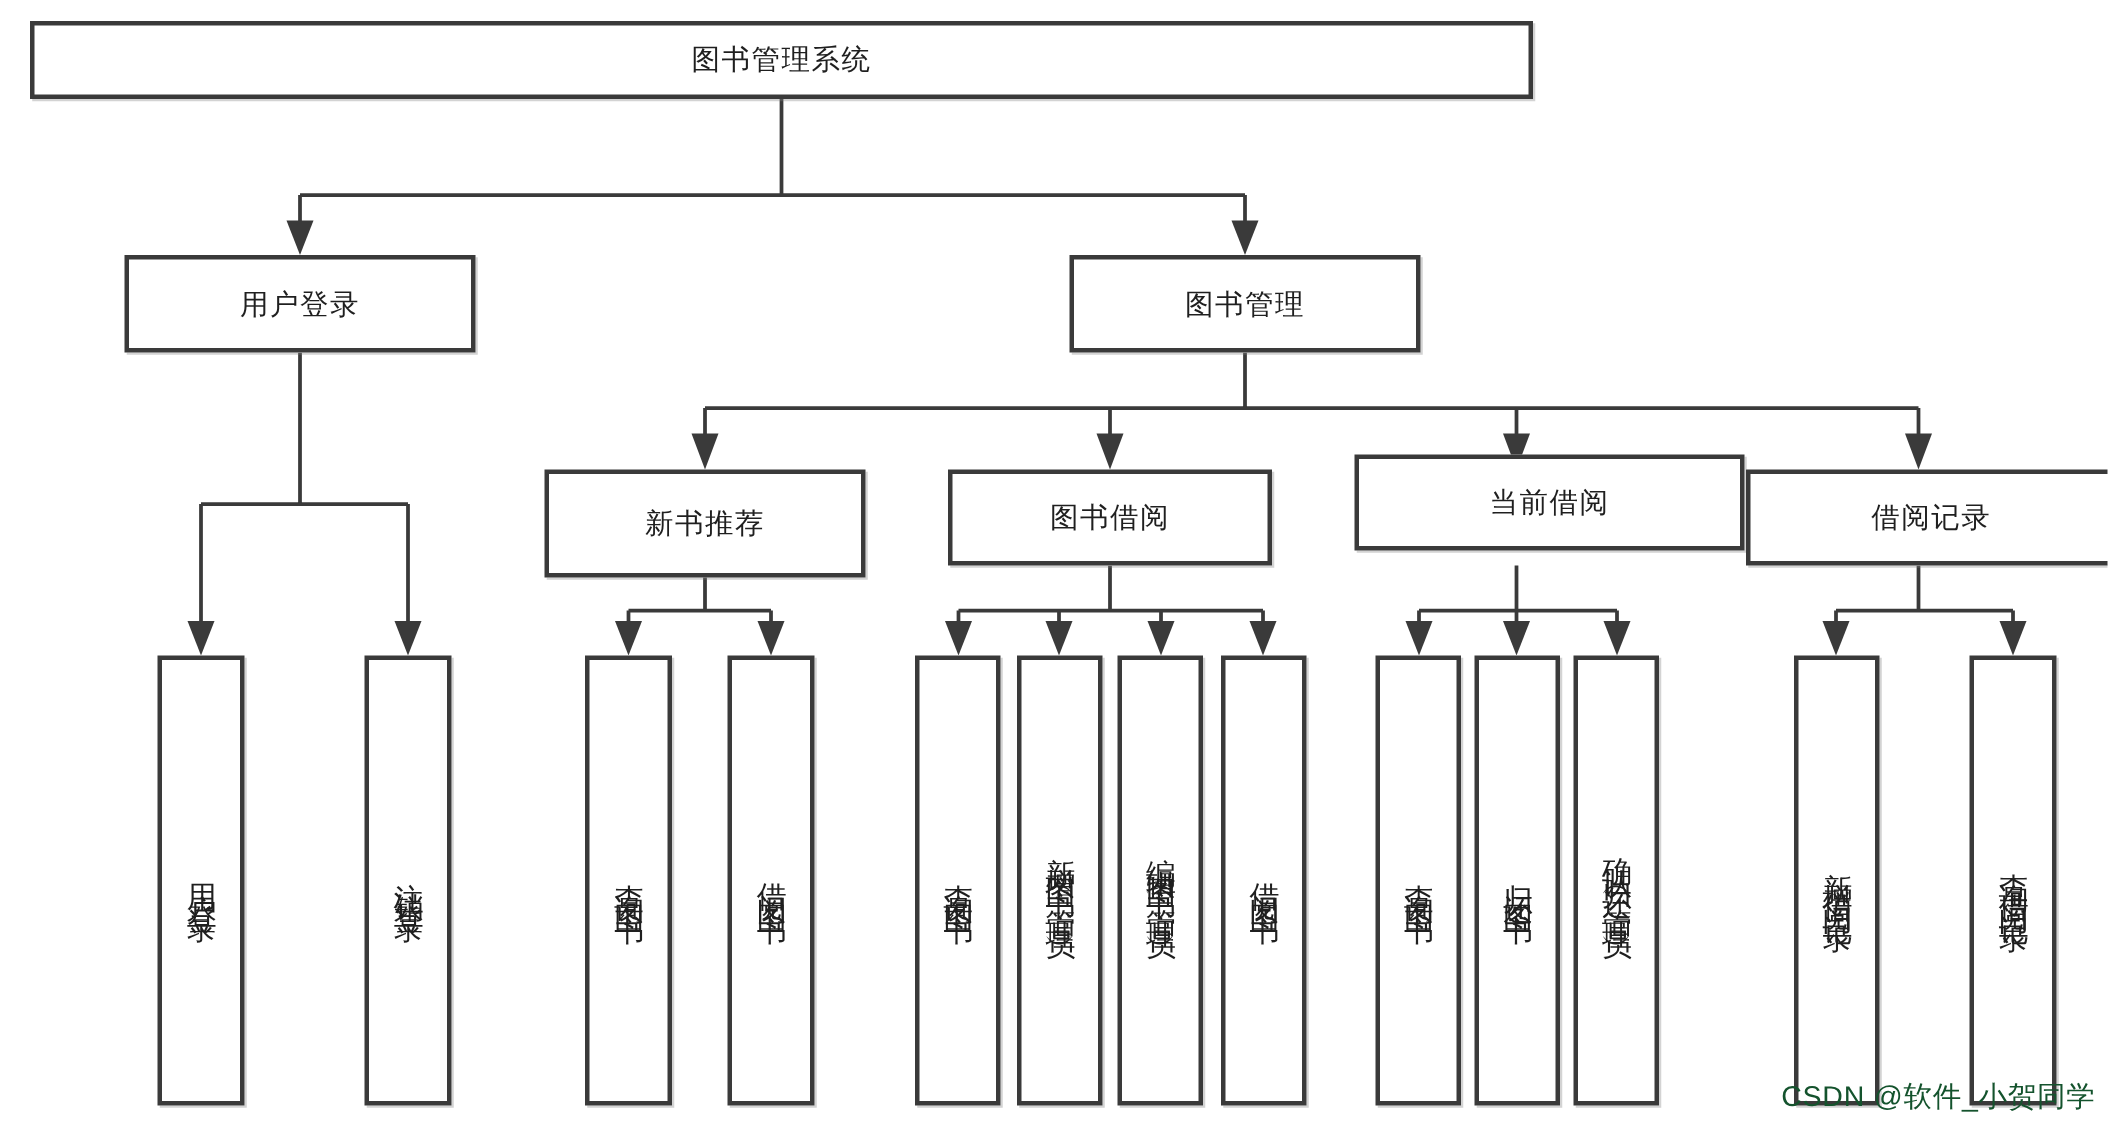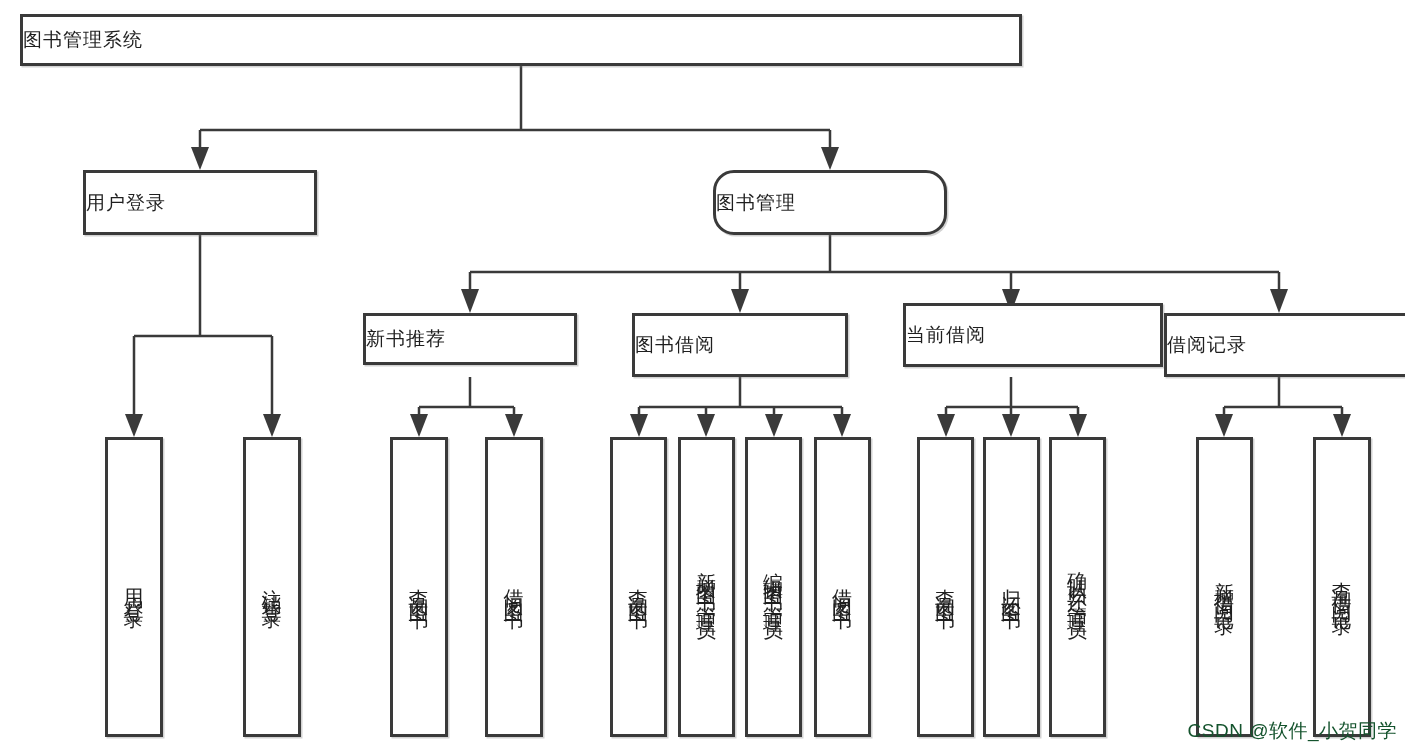--- a/index.html
+++ b/index.html
@@ -7,21 +7,21 @@
   body {
     width: 1405px; height: 747px;
     font-family: "Liberation Sans", "DejaVu Sans", sans-serif;
     position: relative; overflow: hidden;
   }
   .stage { position: absolute; left: 0; top: 0; width: 1405px; height: 747px; background: #ffffff; }
   .connectors { position: absolute; left: 0; top: 0; pointer-events: none; }
   .node {
     position: absolute; background: #ffffff;
     border: 3px solid #3a3a3a;
-    display: flex; align-items: center; 
+    display: flex; align-items: center; justify-content: center;
     color: #1f1f1f; font-size: 19px; letter-spacing: 1px;
     box-shadow: 1.5px 1.5px 0 rgba(130,130,130,0.35);
     white-space: nowrap;
   }
   .leaf {
     position: absolute; background: #ffffff;
     border: 3px solid #3a3a3a;
     display: flex; align-items: center; justify-content: center;
     color: #1f1f1f;
     box-shadow: 1.5px 1.5px 0 rgba(130,130,130,0.35);
@@ -84,25 +84,25 @@
     </g>
   </svg>
 
   <div class="node" style="left:20px; top:14px; width:1002px; height:52px;">
     <span>图书管理系统</span>
   </div>
 
   <div class="node" style="left:83px; top:170px; width:234px; height:65px;">
     <span>用户登录</span>
   </div>
-  <div class="node" style="left:713px; top:170px; width:234px; height:65px;border-radius:21px;">
+  <div class="node" style="left:713px; top:170px; width:234px; height:65px;">
     <span>图书管理</span>
   </div>
 
-  <div class="node" style="left:363px; top:313px; width:214px; height:52px;">
+  <div class="node" style="left:363px; top:313px; width:214px; height:72px;">
     <span>新书推荐</span>
   </div>
   <div class="node" style="left:632px; top:313px; width:216px; height:64px;font-family:Liberation Serif, serif;">
     <span>图书借阅</span>
   </div>
   <div class="node" style="left:903px; top:303px; width:260px; height:64px;">
     <span>当前借阅</span>
   </div>
   <div class="node" style="left:1164px; top:313px; width:247px; height:64px;">
     <span>借阅记录</span>

